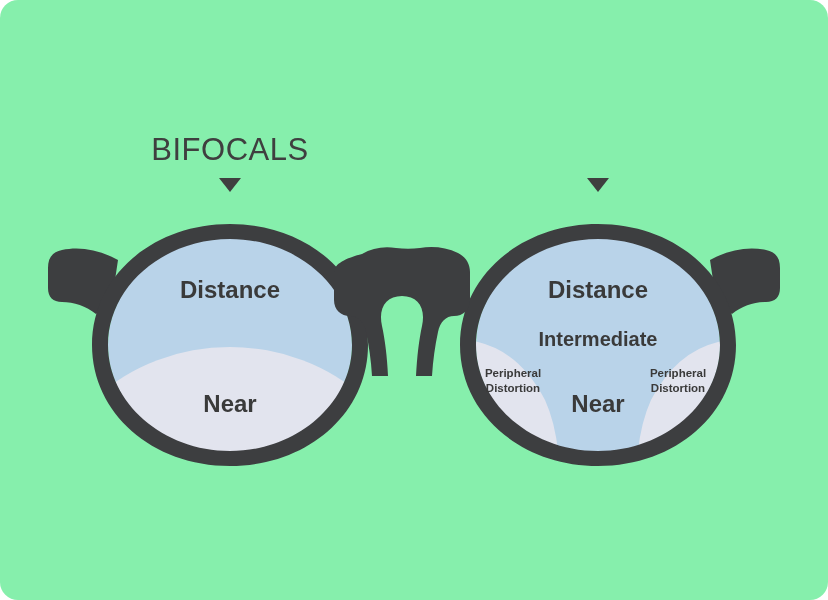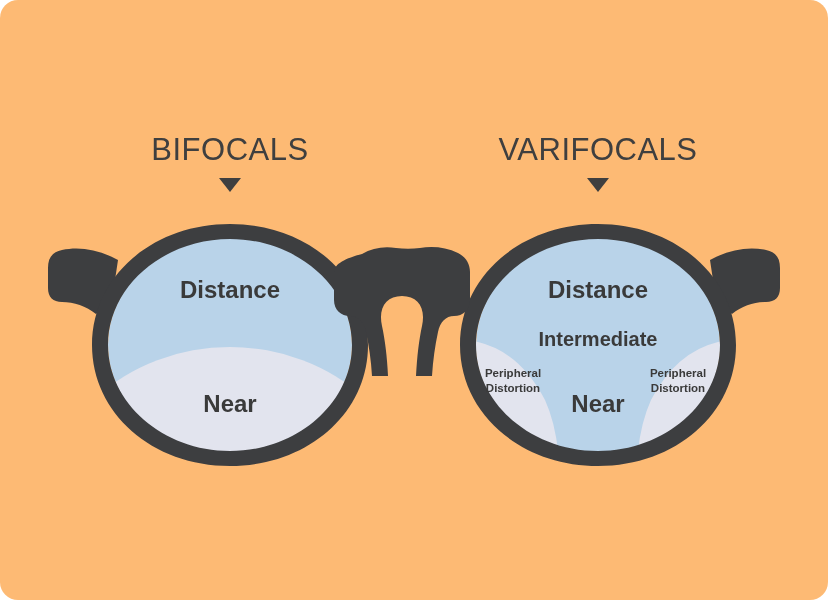--- a/index.html
+++ b/index.html
@@ -10,21 +10,21 @@
   body {
     width: 828px;
     height: 600px;
     overflow: hidden;
     font-family: "Liberation Sans", sans-serif;
   }
   #canvas {
     position: relative;
     width: 828px;
     height: 600px;
-    background: #fdba74;
+    background: #86efac;
     border-radius: 18px;
     overflow: hidden;
   }
   .title {
     position: absolute;
     top: 132px;
     font-family: "Liberation Sans", sans-serif;
     font-size: 31px;
     font-weight: 400;
     letter-spacing: 0.5px;
@@ -69,21 +69,20 @@
 </style>
 </head>
 <body>
 
 <div id="canvas">
 
   <div class="title" id="title-bifocals">BIFOCALS</div>
 
   <div class="arrow" id="arrow-bifocals"></div>
 
-  <div class="title" id="title-varifocals">VARIFOCALS</div>
 
   <div class="arrow" id="arrow-varifocals"></div>
 
   <svg id="glasses-svg" viewBox="0 0 828 600">
     <defs>
 
       <clipPath id="clip-left-lens">
         <ellipse cx="230" cy="345" rx="122" ry="108"></ellipse>
       </clipPath>
 

